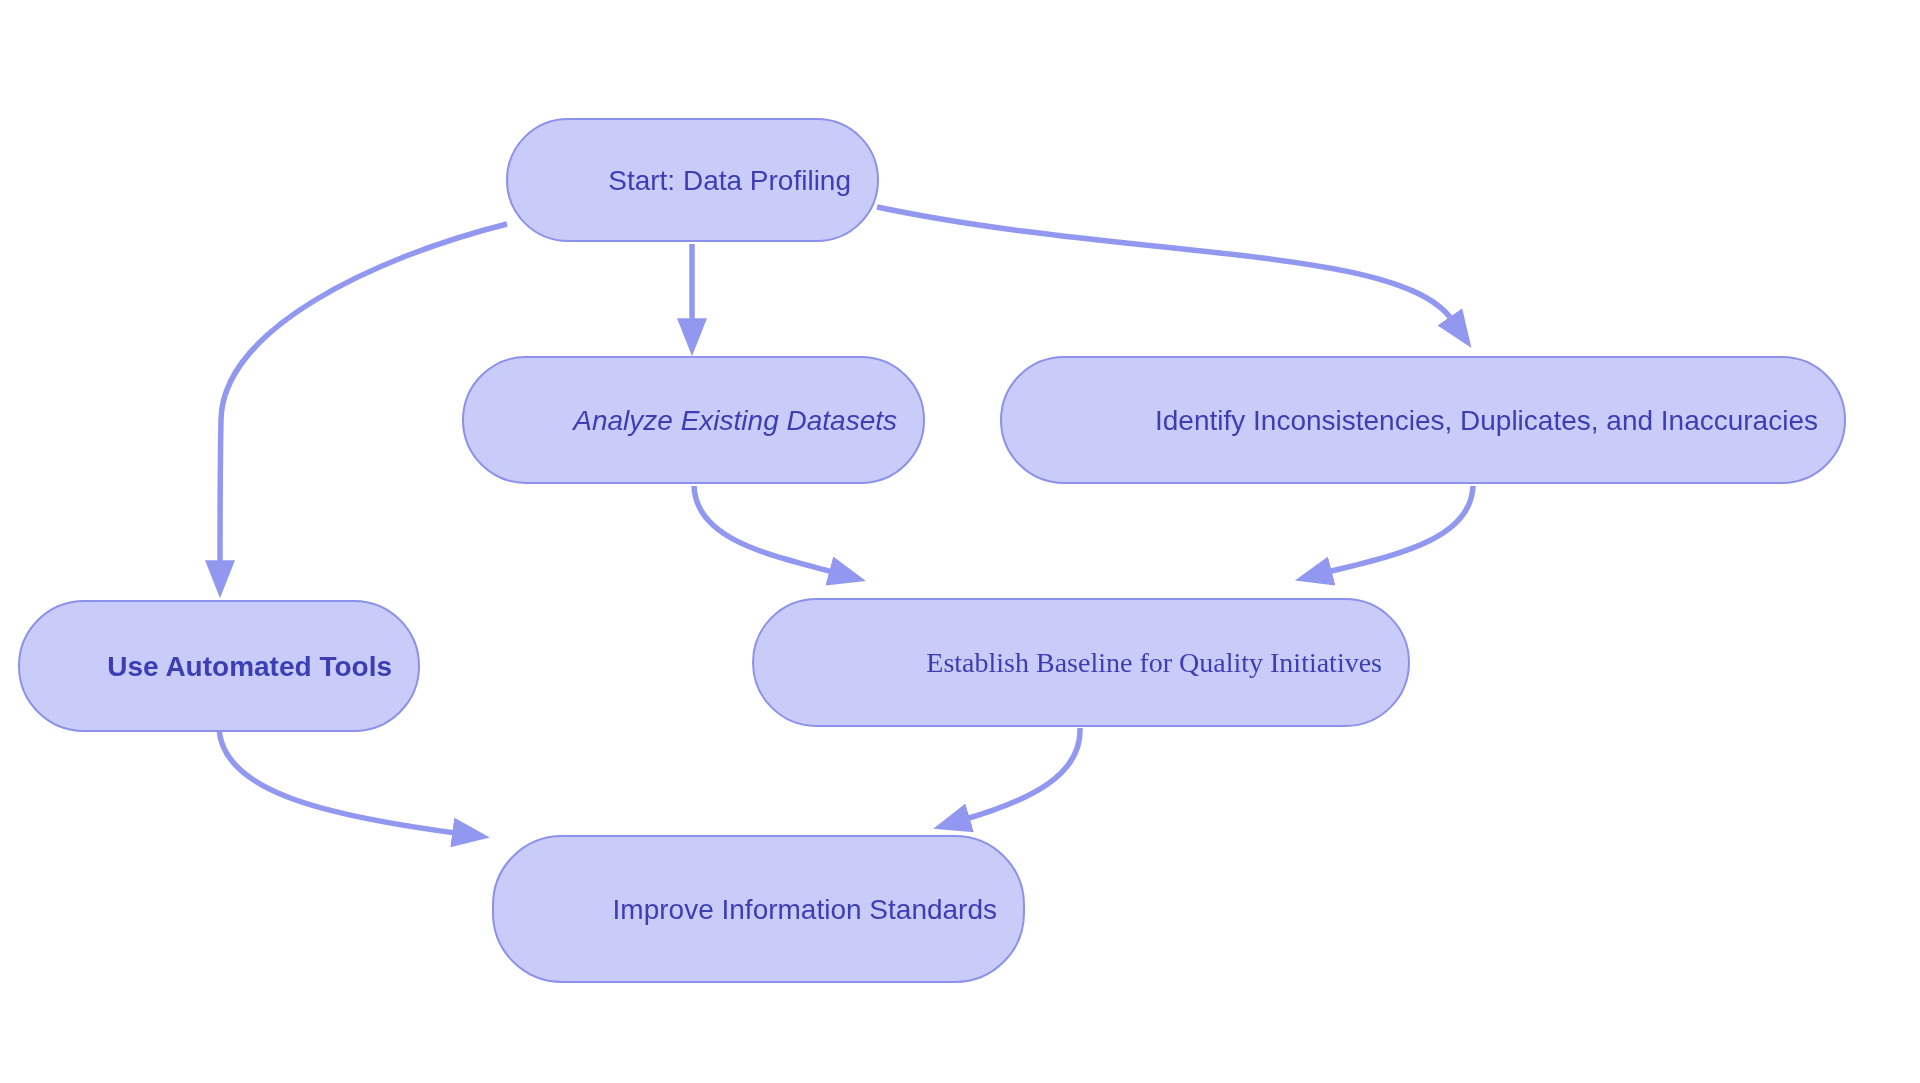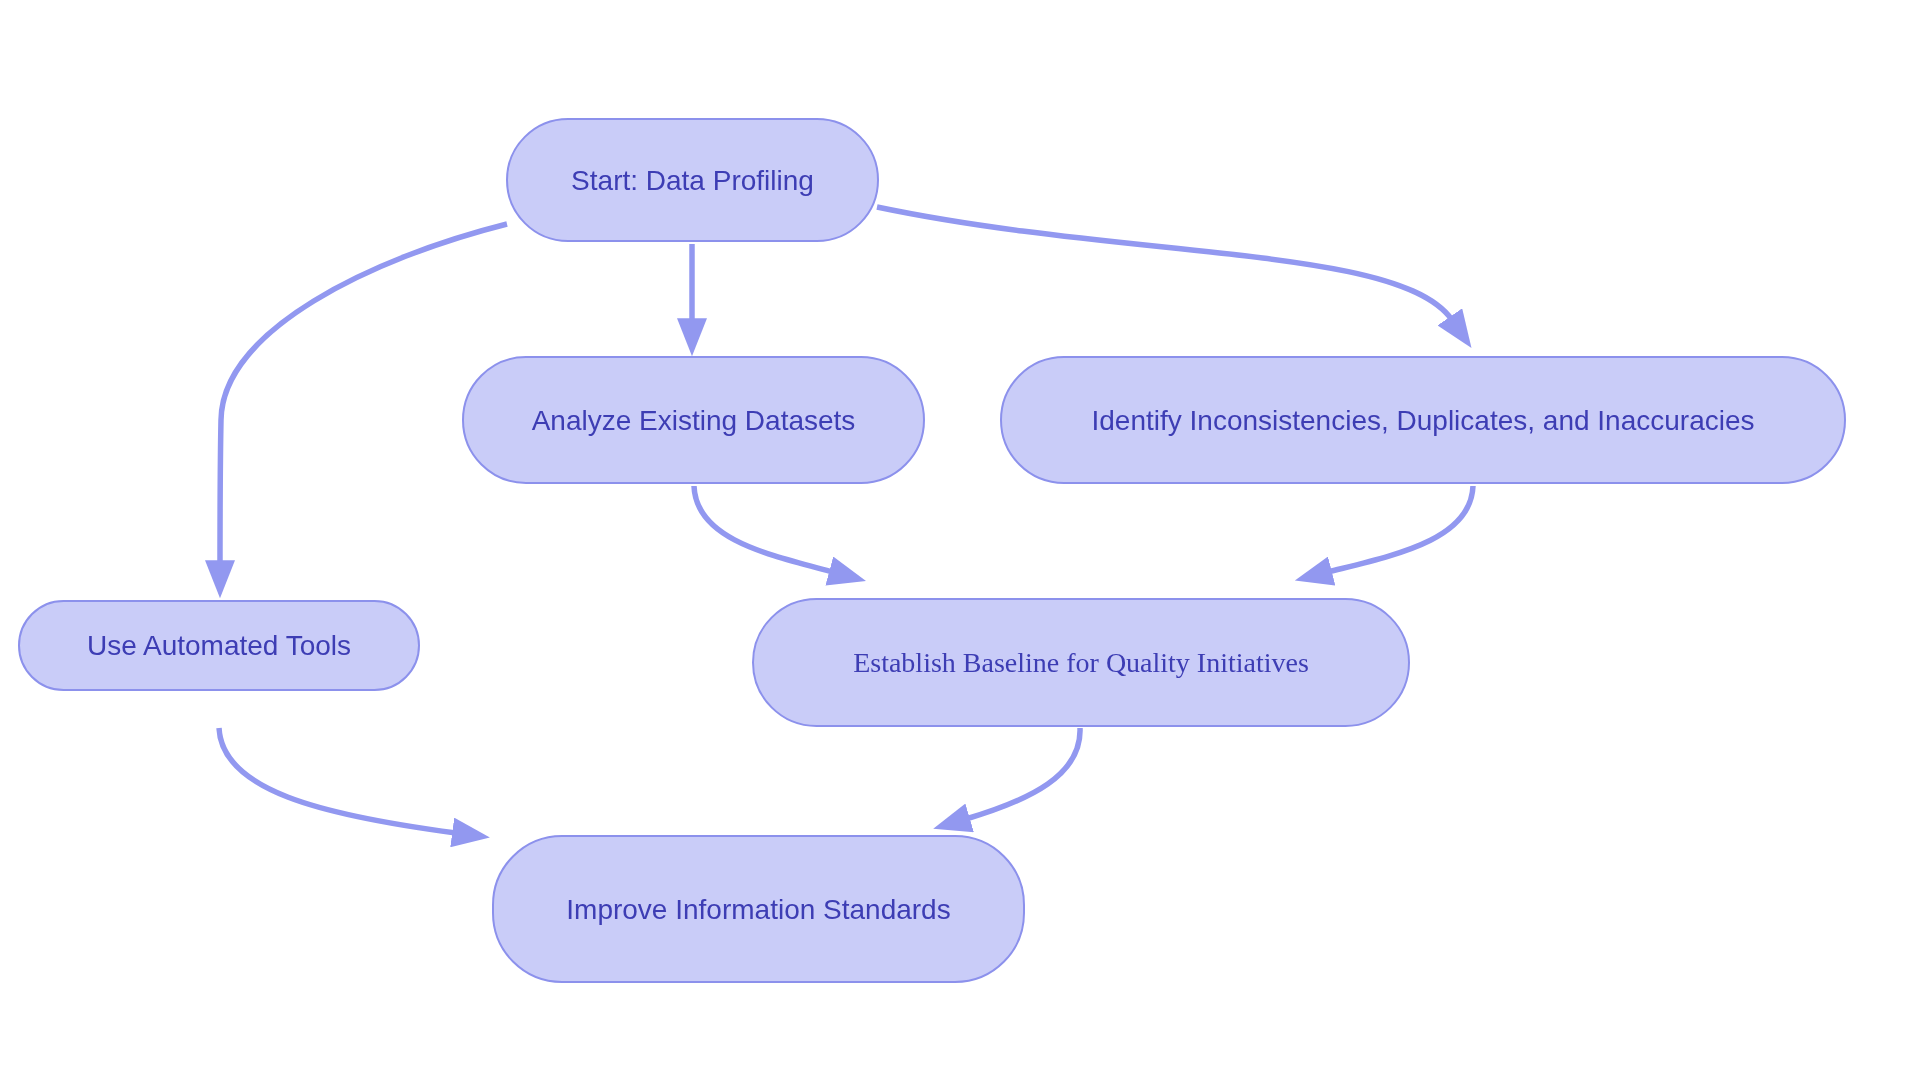--- a/index.html
+++ b/index.html
@@ -28,21 +28,21 @@
   }
   .arrowhead{ fill:var(--arrow-color); }
   .node{
     position:absolute;
     box-sizing:border-box;
     background:var(--node-fill);
     border:2.5px solid var(--node-border);
     border-radius:70px;
     display:flex;
     align-items:center;
-    justify-content:center;
+    justify-content:flex-end;
     text-align:center;
   }
   .node .label{
     color:var(--node-text);
     font-size:28px;
     line-height:1.25;
     padding:0 26px;
     white-space:nowrap;
   }
 </style>
@@ -70,29 +70,29 @@
 
     <path class="edge" marker-end="url(#arrow)" d="M 219 728 C 222 790, 320 815, 456 833"></path>
 
     <path class="edge" marker-end="url(#arrow)" d="M 1080 728 C 1082 775, 1030 800, 966 819"></path>
   </svg>
 
   <div class="node" style="left:506px;top:118px;width:373px;height:124px;">
     <span class="label">Start: Data Profiling</span>
   </div>
 
-  <div class="node" style="left:462px;top:356px;width:463px;height:128px;">
+  <div class="node" style="left:462px;top:356px;width:463px;height:128px;font-style:italic;">
     <span class="label">Analyze Existing Datasets</span>
   </div>
 
   <div class="node" style="left:1000px;top:356px;width:846px;height:128px;">
     <span class="label">Identify Inconsistencies, Duplicates, and Inaccuracies</span>
   </div>
 
-  <div class="node" style="left:18px;top:600px;width:402px;height:91px;">
+  <div class="node" style="left:18px;top:600px;width:402px;height:132px;font-weight:bold;">
     <span class="label">Use Automated Tools</span>
   </div>
 
   <div class="node" style="left:752px;top:598px;width:658px;height:129px;font-family:Liberation Serif, serif;">
     <span class="label">Establish Baseline for Quality Initiatives</span>
   </div>
 
   <div class="node" style="left:492px;top:835px;width:533px;height:148px;">
     <span class="label">Improve Information Standards</span>
   </div>

